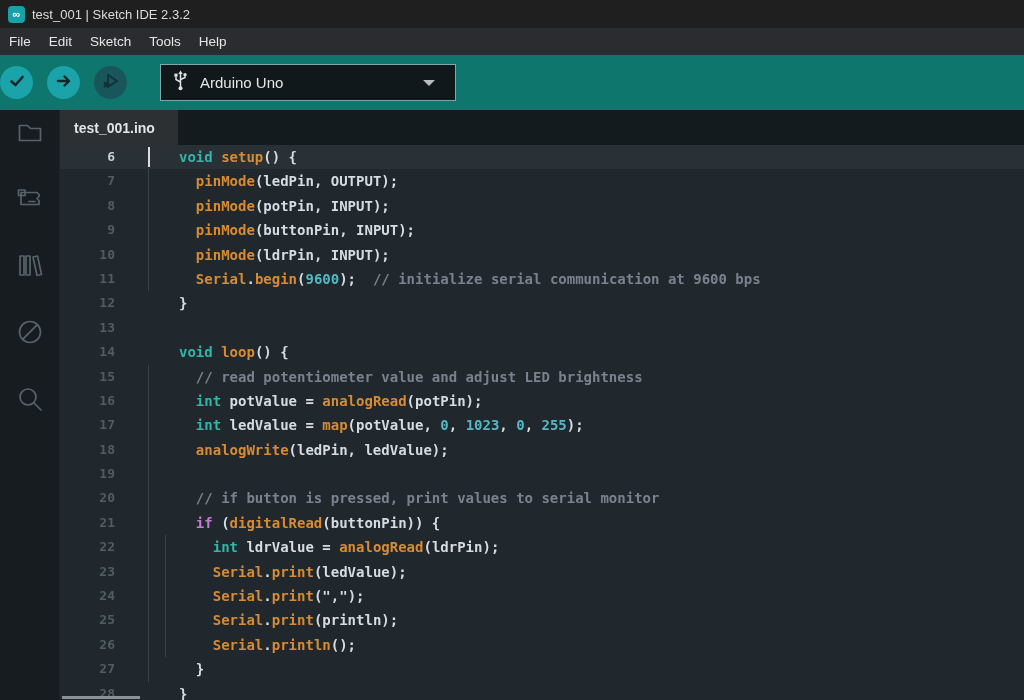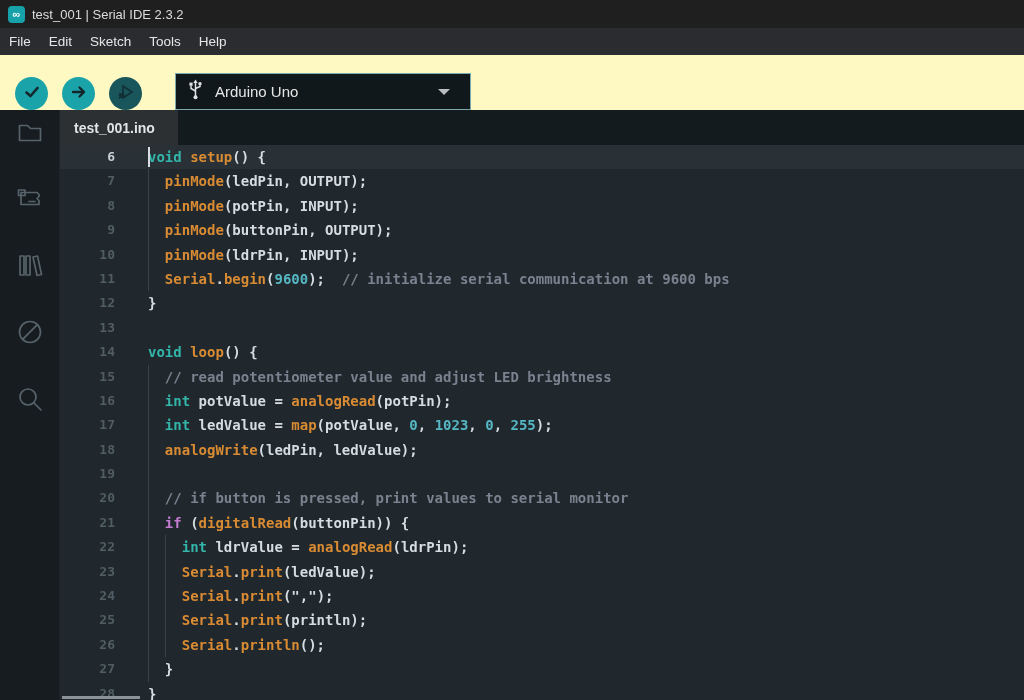--- a/index.html
+++ b/index.html
@@ -12,21 +12,21 @@
               align-items:center; justify-content:center; color:#fff; font-size:11px; font-weight:bold;
               line-height:1; margin-right:7px; }
   .title-text { color:#dcdcdc; font-size:13px; }
 
   
   .menubar { height:27px; background:#2a2c2f; display:flex; align-items:center; }
   .menu-item { color:#e6e6e6; font-size:13.5px; padding:0 9px; height:100%; display:flex;
                align-items:center; cursor:default; }
 
   
-  .toolbar { height:55px; background:#fef9c3; display:flex; align-items:flex-end; padding-left:15px; }
+  .toolbar { height:55px; background:#0f766e; display:flex; align-items:center; }
   .tb-btn { width:33px; height:33px; border-radius:50%; border:none; display:flex; align-items:center;
             justify-content:center; margin-right:14px; cursor:pointer; padding:0; }
   .tb-btn.enabled { background:#1ba3aa; }
   .tb-btn.disabled { background:#19565c; }
   .board-selector { margin-left:19px; width:296px; height:37px; background:#10181b;
                     border:1px solid #7da9ad; display:flex; align-items:center; padding:0 12px;
                     cursor:pointer; }
   .board-label { color:#e6e6e6; font-size:15px; margin-left:12px; flex:1; }
   .caret-down { width:0; height:0; border-left:6px solid transparent; border-right:6px solid transparent;
                 border-top:6px solid #b8bdc2; margin-right:8px; }
@@ -45,39 +45,39 @@
          align-items:center; padding:0 14px; min-width:118px; cursor:pointer; }
 
   
   .editor { flex:1; background:#20282d; position:relative; overflow:hidden;
             font-family:"DejaVu Sans Mono","Liberation Mono",monospace; }
   .line { display:flex; height:24.4px; line-height:24.4px; white-space:pre; }
   .line.active { background:rgba(255,255,255,0.045); }
   .ln { width:88px; padding-right:33px; text-align:right; color:#515d64; font-size:13px;
         flex-shrink:0; user-select:none; }
   .line.active .ln { color:#c9d1d6; }
-  .code { position:relative; font-size:14px; color:#d6dde2; }
+  .code { position:relative; font-size:14px; color:#d6dde2;padding-left:31px; }
   .guide { position:absolute; top:0; bottom:0; width:1px; background:#39434a; }
   .cursor { position:absolute; top:2px; bottom:2px; left:0; width:1.5px; background:#d8dee3; }
   .t-kw { color:#33b5aa; }
   .t-fn { color:#d98b33; }
   .t-ctrl { color:#c57bd2; }
   .t-num { color:#55b7c3; }
   .t-pl { color:#d6dde2; }
   .t-str { color:#d6dde2; }
   .t-cm { color:#79828e; }
   .hscroll-thumb { position:absolute; bottom:1px; left:2px; width:78px; height:3px;
                    background:#8b9398; cursor:pointer; }
 </style>
 </head>
 <body>
 
 <div class="titlebar">
   <div class="app-icon">∞</div>
-  <div class="title-text">test_001 | Serial IDE 2.3.2</div>
+  <div class="title-text">test_001 | Sketch IDE 2.3.2</div>
 </div>
 
 <div class="menubar">
   <div class="menu-item">File</div>
   <div class="menu-item">Edit</div>
   <div class="menu-item">Sketch</div>
   <div class="menu-item">Tools</div>
   <div class="menu-item">Help</div>
 </div>
 
@@ -172,21 +172,21 @@
 
   <div class="editor-col">
     <div class="tabbar">
       <div class="tab">test_001.ino</div>
     </div>
     <div class="editor">
       <div>
           <div class="line active"><span class="ln">6</span><span class="code"><span class="cursor"></span><span class="t-kw">void</span><span class="t-pl"> </span><span class="t-fn">setup</span><span class="t-pl">() {</span></span></div>
           <div class="line"><span class="ln">7</span><span class="code"><span class="guide" style="left: 0ch;"></span><span class="t-pl">  </span><span class="t-fn">pinMode</span><span class="t-pl">(ledPin, OUTPUT);</span></span></div>
           <div class="line"><span class="ln">8</span><span class="code"><span class="guide" style="left: 0ch;"></span><span class="t-pl">  </span><span class="t-fn">pinMode</span><span class="t-pl">(potPin, INPUT);</span></span></div>
-          <div class="line"><span class="ln">9</span><span class="code"><span class="guide" style="left: 0ch;"></span><span class="t-pl">  </span><span class="t-fn">pinMode</span><span class="t-pl">(buttonPin, OUTPUT);</span></span></div>
+          <div class="line"><span class="ln">9</span><span class="code"><span class="guide" style="left: 0ch;"></span><span class="t-pl">  </span><span class="t-fn">pinMode</span><span class="t-pl">(buttonPin, INPUT);</span></span></div>
           <div class="line"><span class="ln">10</span><span class="code"><span class="guide" style="left: 0ch;"></span><span class="t-pl">  </span><span class="t-fn">pinMode</span><span class="t-pl">(ldrPin, INPUT);</span></span></div>
           <div class="line"><span class="ln">11</span><span class="code"><span class="guide" style="left: 0ch;"></span><span class="t-pl">  </span><span class="t-fn">Serial</span><span class="t-pl">.</span><span class="t-fn">begin</span><span class="t-pl">(</span><span class="t-num">9600</span><span class="t-pl">);  </span><span class="t-cm">// initialize serial communication at 9600 bps</span></span></div>
           <div class="line"><span class="ln">12</span><span class="code"><span class="t-pl">}</span></span></div>
           <div class="line"><span class="ln">13</span><span class="code"></span></div>
           <div class="line"><span class="ln">14</span><span class="code"><span class="t-kw">void</span><span class="t-pl"> </span><span class="t-fn">loop</span><span class="t-pl">() {</span></span></div>
           <div class="line"><span class="ln">15</span><span class="code"><span class="guide" style="left: 0ch;"></span><span class="t-pl">  </span><span class="t-cm">// read potentiometer value and adjust LED brightness</span></span></div>
           <div class="line"><span class="ln">16</span><span class="code"><span class="guide" style="left: 0ch;"></span><span class="t-pl">  </span><span class="t-kw">int</span><span class="t-pl"> potValue = </span><span class="t-fn">analogRead</span><span class="t-pl">(potPin);</span></span></div>
           <div class="line"><span class="ln">17</span><span class="code"><span class="guide" style="left: 0ch;"></span><span class="t-pl">  </span><span class="t-kw">int</span><span class="t-pl"> ledValue = </span><span class="t-fn">map</span><span class="t-pl">(potValue, </span><span class="t-num">0</span><span class="t-pl">, </span><span class="t-num">1023</span><span class="t-pl">, </span><span class="t-num">0</span><span class="t-pl">, </span><span class="t-num">255</span><span class="t-pl">);</span></span></div>
           <div class="line"><span class="ln">18</span><span class="code"><span class="guide" style="left: 0ch;"></span><span class="t-pl">  </span><span class="t-fn">analogWrite</span><span class="t-pl">(ledPin, ledValue);</span></span></div>
           <div class="line"><span class="ln">19</span><span class="code"><span class="guide" style="left: 0ch;"></span></span></div>

